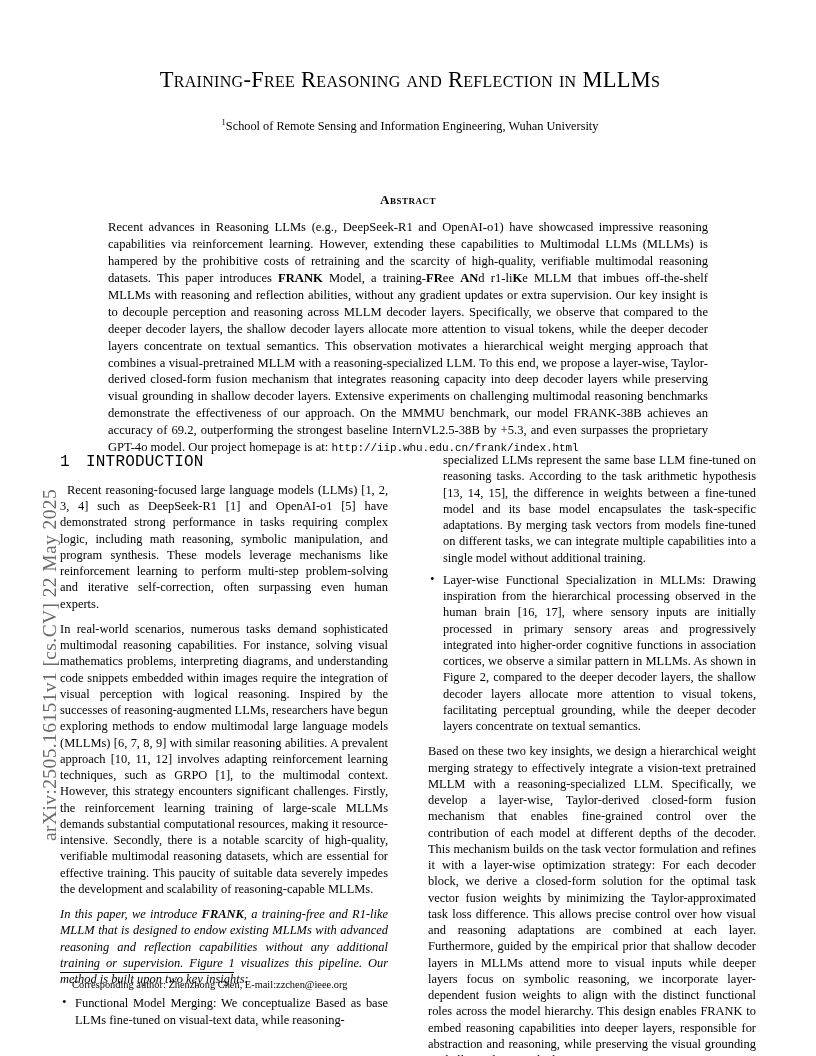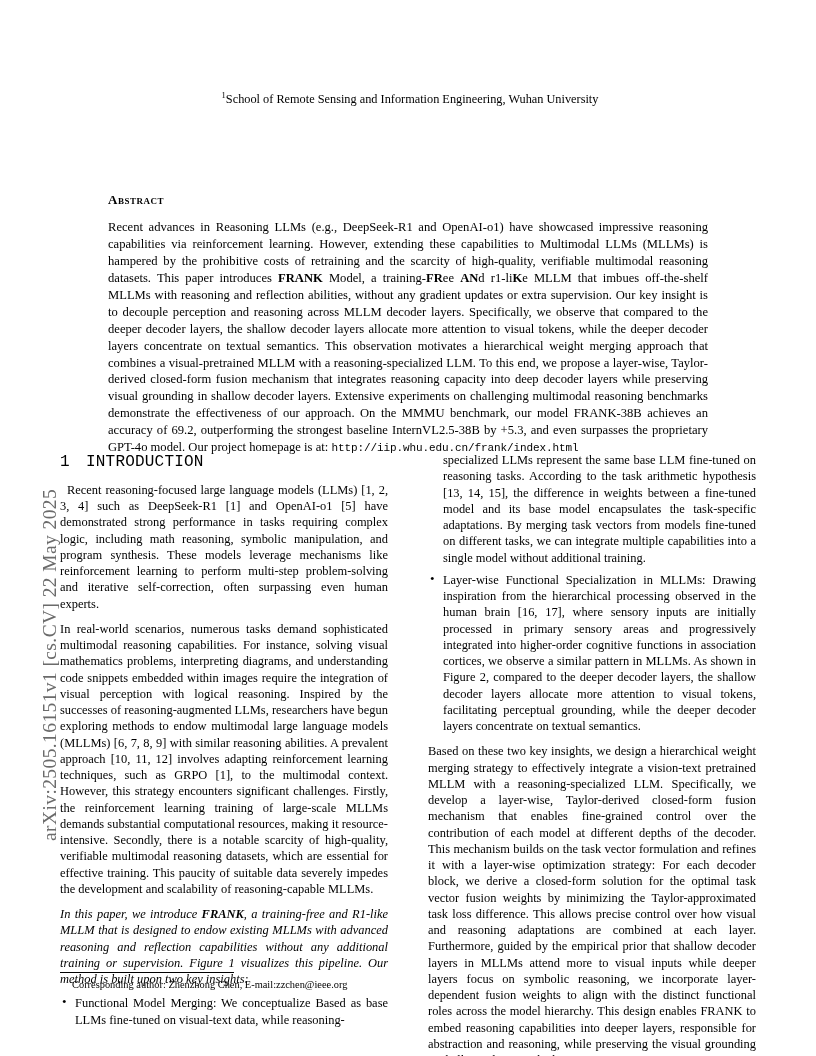--- a/index.html
+++ b/index.html
@@ -71,20 +71,21 @@
   .affiliation sup { font-size: 8.5px; vertical-align: super; }
 
   
   .abstract-block {
     position: absolute;
     left: 108px;
     top: 192px;
     width: 600px;
   }
   .abstract-head {
+    text-align: center;
     font-size: 13px;
     font-variant: small-caps;
     font-weight: bold;
     letter-spacing: 0.5px;
     margin-bottom: 11px;
   }
   .abstract-body {
     font-size: 12.6px;
     line-height: 1.345;
     text-align: justify;
@@ -166,20 +167,21 @@
 </head>
 <body>
 
 <div class="page" data-name="paper-page">
 
   <div class="arxiv-stamp" data-name="arxiv-stamp">
     <div class="vtext" data-name="arxiv-stamp-text">arXiv:2505.16151v1  [cs.CV]  22 May 2025</div>
   </div>
 
   <div class="title-block" data-name="title-block">
+    <h1 class="paper-title" data-name="page-title">Training-Free Reasoning and Reflection in MLLMs</h1>
     <div class="affiliation" data-name="affiliation"><sup data-name="affiliation-marker">1</sup><span data-name="affiliation-text">School of Remote Sensing and Information Engineering, Wuhan University</span></div>
   </div>
 
   <div class="abstract-block" data-name="abstract-block">
     <div class="abstract-head" data-name="abstract-heading">Abstract</div>
     <div class="abstract-body" data-name="abstract-body"><span data-name="abstract-text-part1">Recent advances in Reasoning LLMs (e.g., DeepSeek-R1 and OpenAI-o1) have showcased impressive reasoning capabilities via reinforcement learning. However, extending these capabilities to Multimodal LLMs (MLLMs) is hampered by the prohibitive costs of retraining and the scarcity of high-quality, verifiable multimodal reasoning datasets. This paper introduces </span><b data-name="abstract-frank-bold">FRANK</b><span data-name="abstract-text-part2"> Model, a training-</span><b data-name="abstract-fr-bold">FR</b><span data-name="abstract-text-part3">ee </span><b data-name="abstract-an-bold">AN</b><span data-name="abstract-text-part4">d r1-li</span><b data-name="abstract-k-bold">K</b><span data-name="abstract-text-part5">e MLLM that imbues off-the-shelf MLLMs with reasoning and reflection abilities, without any gradient updates or extra supervision. Our key insight is to decouple perception and reasoning across MLLM decoder layers. Specifically, we observe that compared to the deeper decoder layers, the shallow decoder layers allocate more attention to visual tokens, while the deeper decoder layers concentrate on textual semantics. This observation motivates a hierarchical weight merging approach that combines a visual-pretrained MLLM with a reasoning-specialized LLM. To this end, we propose a layer-wise, Taylor-derived closed-form fusion mechanism that integrates reasoning capacity into deep decoder layers while preserving visual grounding in shallow decoder layers. Extensive experiments on challenging multimodal reasoning benchmarks demonstrate the effectiveness of our approach. On the MMMU benchmark, our model FRANK-38B achieves an accuracy of 69.2, outperforming the strongest baseline InternVL2.5-38B by +5.3, and even surpasses the proprietary GPT-4o model. Our project homepage is at: </span><span class="mono" data-name="project-homepage-url">http://iip.whu.edu.cn/frank/index.html</span></div>
   </div>
 
   <div class="col col-left" data-name="body-column-left">
     <h2 class="section-head" data-name="section-heading-introduction"><span class="num" data-name="section-number">1</span><span data-name="section-title">INTRODUCTION</span></h2>

